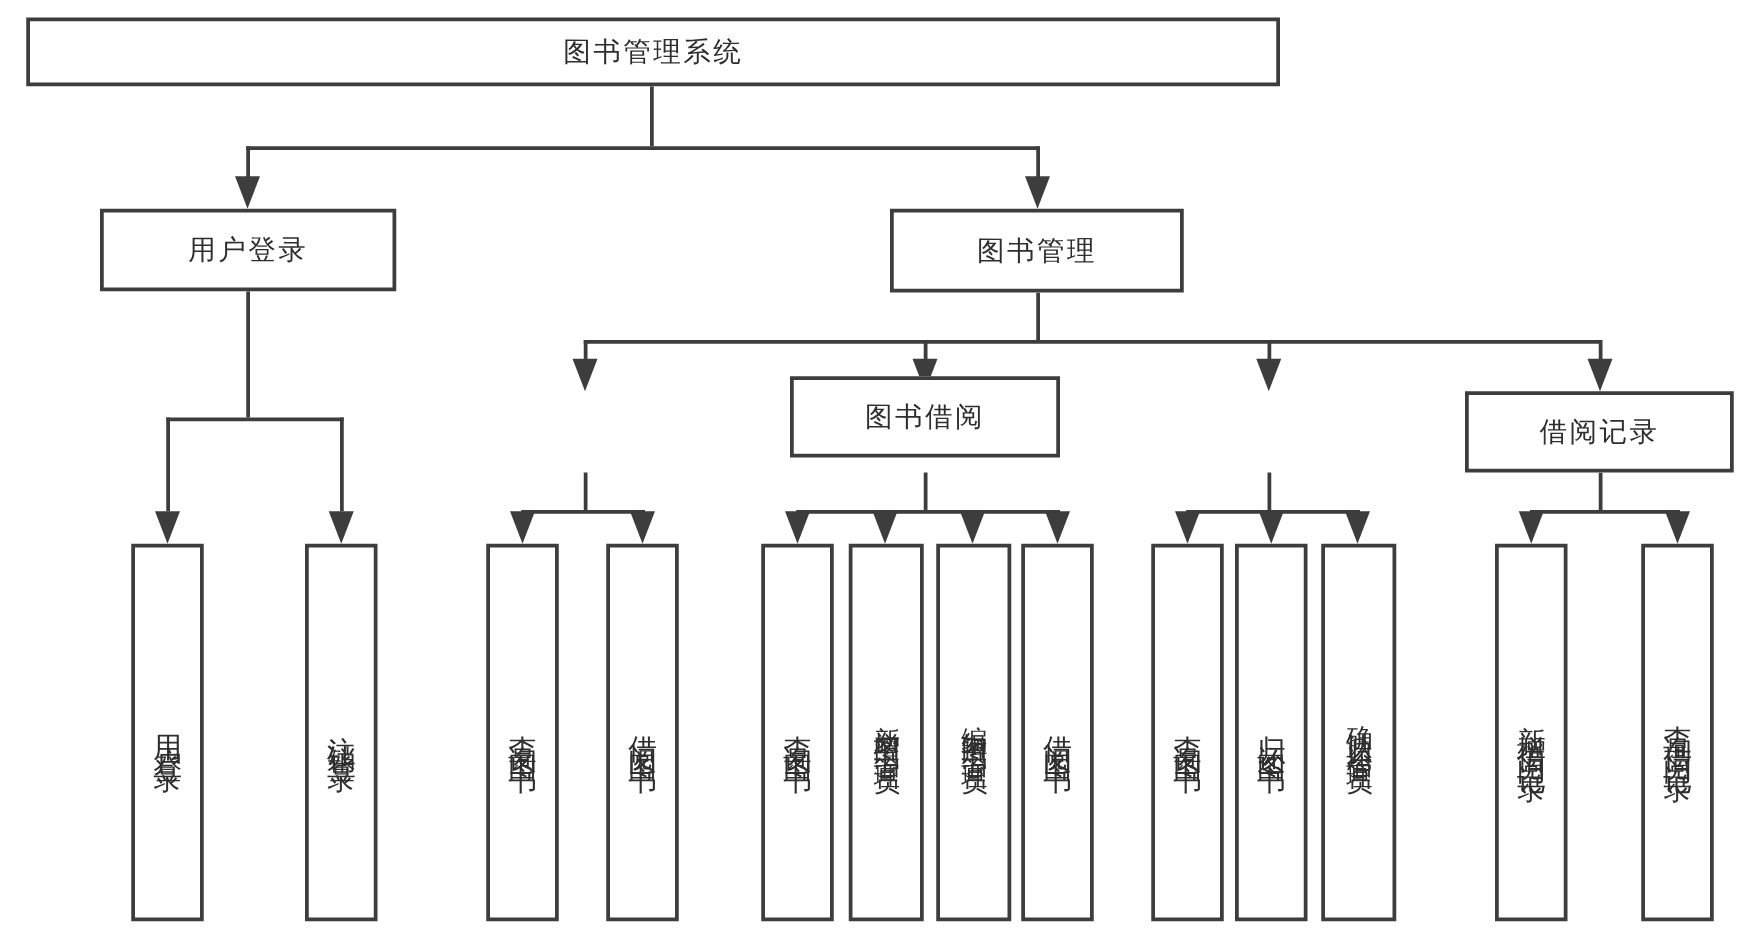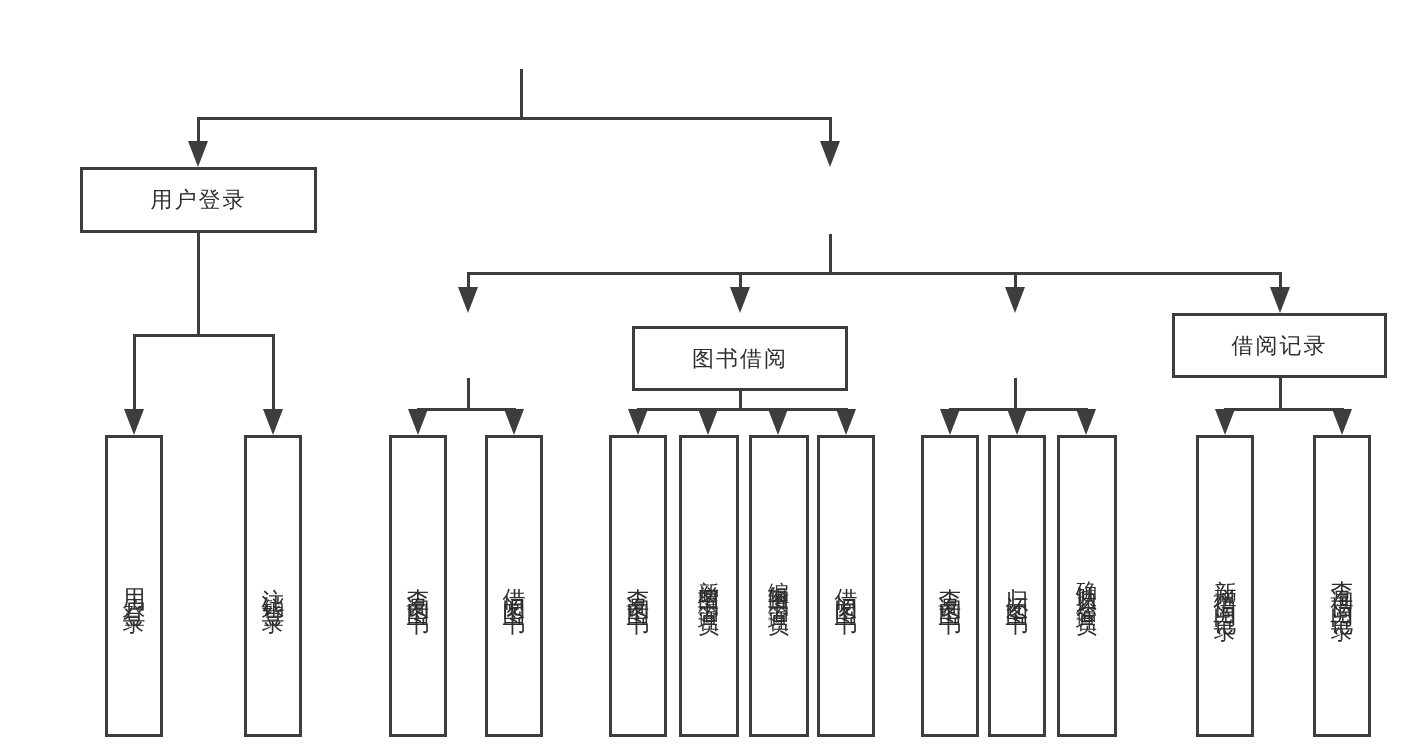--- a/index.html
+++ b/index.html
@@ -95,26 +95,32 @@
   <div class="hline" style="left:949px;top:408px;width:139px;"></div>
   <div class="arrow" style="left:940px;top:409px;"></div>
   <div class="arrow" style="left:1007px;top:409px;"></div>
   <div class="arrow" style="left:1076px;top:409px;"></div>
 
   <div class="vline" style="left:1279px;top:378px;height:30px;"></div>
   <div class="hline" style="left:1224px;top:408px;width:120px;"></div>
   <div class="arrow" style="left:1215px;top:409px;"></div>
   <div class="arrow" style="left:1332px;top:409px;"></div>
 
+  <div class="box hbox" style="left:21px;top:14px;width:1003px;height:55px;">
+    <span class="lbl">图书管理系统</span>
+  </div>
 
   <div class="box hbox" style="left:80px;top:167px;width:237px;height:66px;">
     <span class="lbl">用户登录</span>
   </div>
+  <div class="box hbox" style="left:712px;top:167px;width:235px;height:67px;">
+    <span class="lbl">图书管理</span>
+  </div>
 
-  <div class="box hbox" style="left:632px;top:326px;width:216px;height:65px;">
+  <div class="box hbox" style="left:632px;top:301px;width:216px;height:65px;">
     <span class="lbl">图书借阅</span>
   </div>
   <div class="box hbox" style="left:1172px;top:313px;width:215px;height:65px;">
     <span class="lbl">借阅记录</span>
   </div>
 
   <div class="box vcol" style="left:105px;top:435px;width:58px;height:302px;">
     <span class="vtext">用户登录</span>
   </div>
   <div class="box vcol" style="left:244px;top:435px;width:58px;height:302px;">

